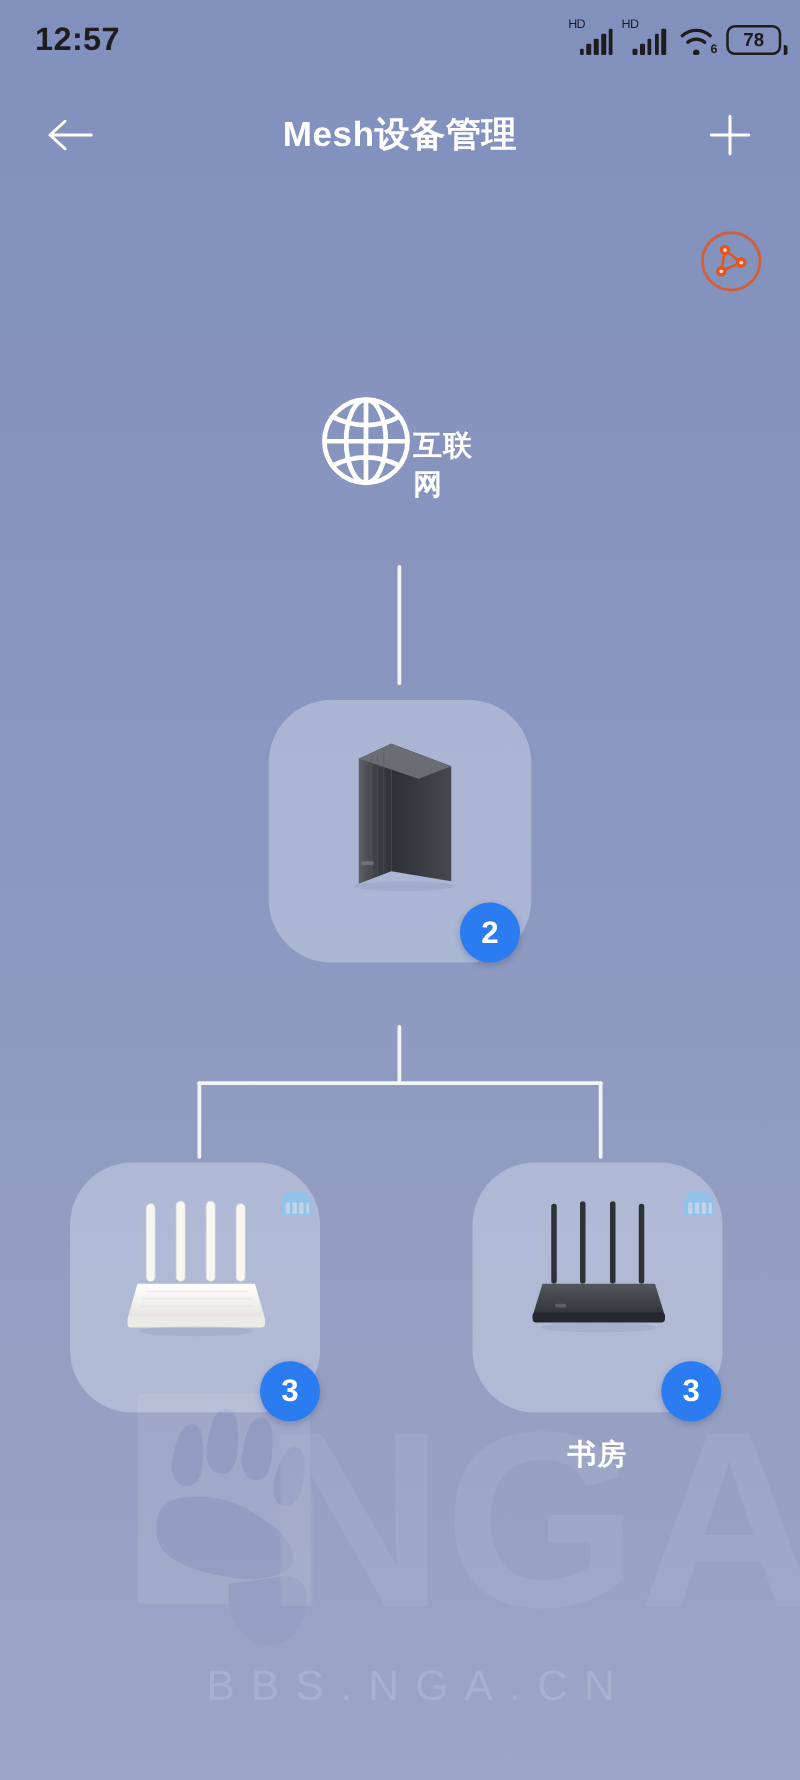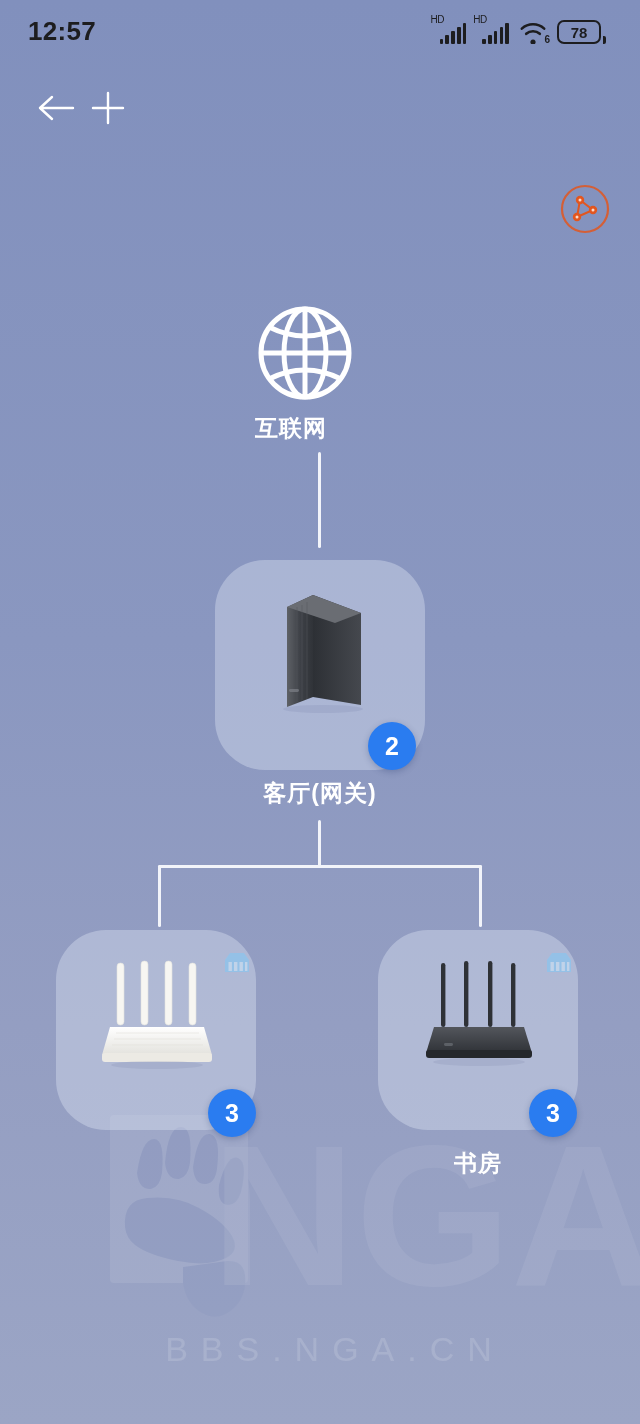--- a/index.html
+++ b/index.html
@@ -18,21 +18,21 @@
   #wm-bbs{
     position:absolute; left:0; top:215px; width:640px; text-align:center;
     font-size:34px; letter-spacing:13px; color:#fff; font-weight:400;
     opacity:.85;
   }
 
   
   #statusbar{
     position:absolute; left:0; top:0; width:640px; height:62px;
     display:flex; align-items:center; justify-content:space-between;
-    padding:0 34px 0 28px;
+    padding:0 10px 0 28px;
   }
   #clock{ font-size:26px; font-weight:600; color:#1d1d1f; letter-spacing:.3px; }
   #status-icons{ display:flex; align-items:flex-end; gap:9px; }
   .sigwrap{ position:relative; display:flex; align-items:flex-end; height:26px; }
   .sig-hd{
     position:absolute; left:-2px; top:-4px; font-size:10px; font-weight:400;
     color:#1d1d1f; letter-spacing:-.5px;
   }
   .bars{ display:flex; align-items:flex-end; gap:2.2px; margin-left:7px; }
   .bars i{ display:block; width:3.6px; background:#1d1d1f; border-radius:1px; }
@@ -72,21 +72,21 @@
   
   #topology-btn{
     position:absolute; left:560px; top:184px; width:50px; height:50px;
   }
 
   
   #topology{ position:absolute; left:0; top:0; width:640px; height:1424px; }
 
   #internet-node{
     position:absolute; left:255px; top:303px; width:130px;
-    display:flex; flex-direction:column; align-items:flex-start;font-family:Liberation Mono, monospace;
+    display:flex; flex-direction:row; align-items:flex-end;font-family:Liberation Mono, monospace;
   }
   #internet-label{
     margin-top:10px; font-size:23px; font-weight:600; color:#fff; letter-spacing:1px;
   }
 
   .link{ position:absolute; background:#f2f4fa; border-radius:2px; }
 
   .node-card{
     position:absolute;
     border-radius:50px;
@@ -190,20 +190,21 @@
 
   </div>
 </div>
 
 <div id="appbar">
   <div id="back-btn">
     <svg width="38" height="32" viewBox="0 0 38 32">
       <path d="M15 5 L3 16 L15 27 M3 16 L36 16" stroke="#ffffff" stroke-width="2.4" fill="none" stroke-linecap="round" stroke-linejoin="round"></path>
     </svg>
   </div>
+  <div id="page-title">Mesh设备管理</div>
   <div id="add-btn">
     <svg width="34" height="34" viewBox="0 0 34 34">
       <path d="M17 2 L17 32 M2 17 L32 17" stroke="#ffffff" stroke-width="2.4" stroke-linecap="round"></path>
     </svg>
   </div>
 </div>
 
 <div id="topology-btn">
   <svg width="50" height="50" viewBox="0 0 50 50">
     <circle cx="25" cy="25" r="23" fill="none" stroke="#e2561f" stroke-width="2.2" opacity="0.85"></circle>
@@ -254,21 +255,20 @@
     <g stroke="#55585e" stroke-width="0.9" opacity=".55">
       <line x1="27" y1="24" x2="27" y2="119"></line>
       <line x1="32" y1="22" x2="32" y2="117"></line>
       <line x1="37" y1="20" x2="37" y2="115"></line>
       <line x1="42" y1="17" x2="42" y2="114"></line>
     </g>
     <rect x="24" y="104" width="10" height="3" rx="1.4" fill="#7d8087" opacity=".7"></rect>
     <ellipse cx="58" cy="124" rx="40" ry="4" fill="#7b86ab" opacity=".22"></ellipse>
   </svg>
   <div id="gw-badge" class="badge">2</div>
-  <div id="gw-label" class="node-label">客厅(网关)</div>
 
   <div class="link" style="left:318px; top:820px; width:3px; height:48px;"></div>
   <div class="link" style="left:158px; top:865px; width:324px; height:3px;"></div>
   <div class="link" style="left:158px; top:865px; width:3px; height:62px;"></div>
   <div class="link" style="left:479px; top:865px; width:3px; height:62px;"></div>
 
   <div id="left-card" class="node-card"></div>
   <svg id="left-device" class="device-img" viewBox="0 0 124 120">
     <defs>
       <linearGradient id="lbody" x1="0" y1="0" x2="0" y2="1">

